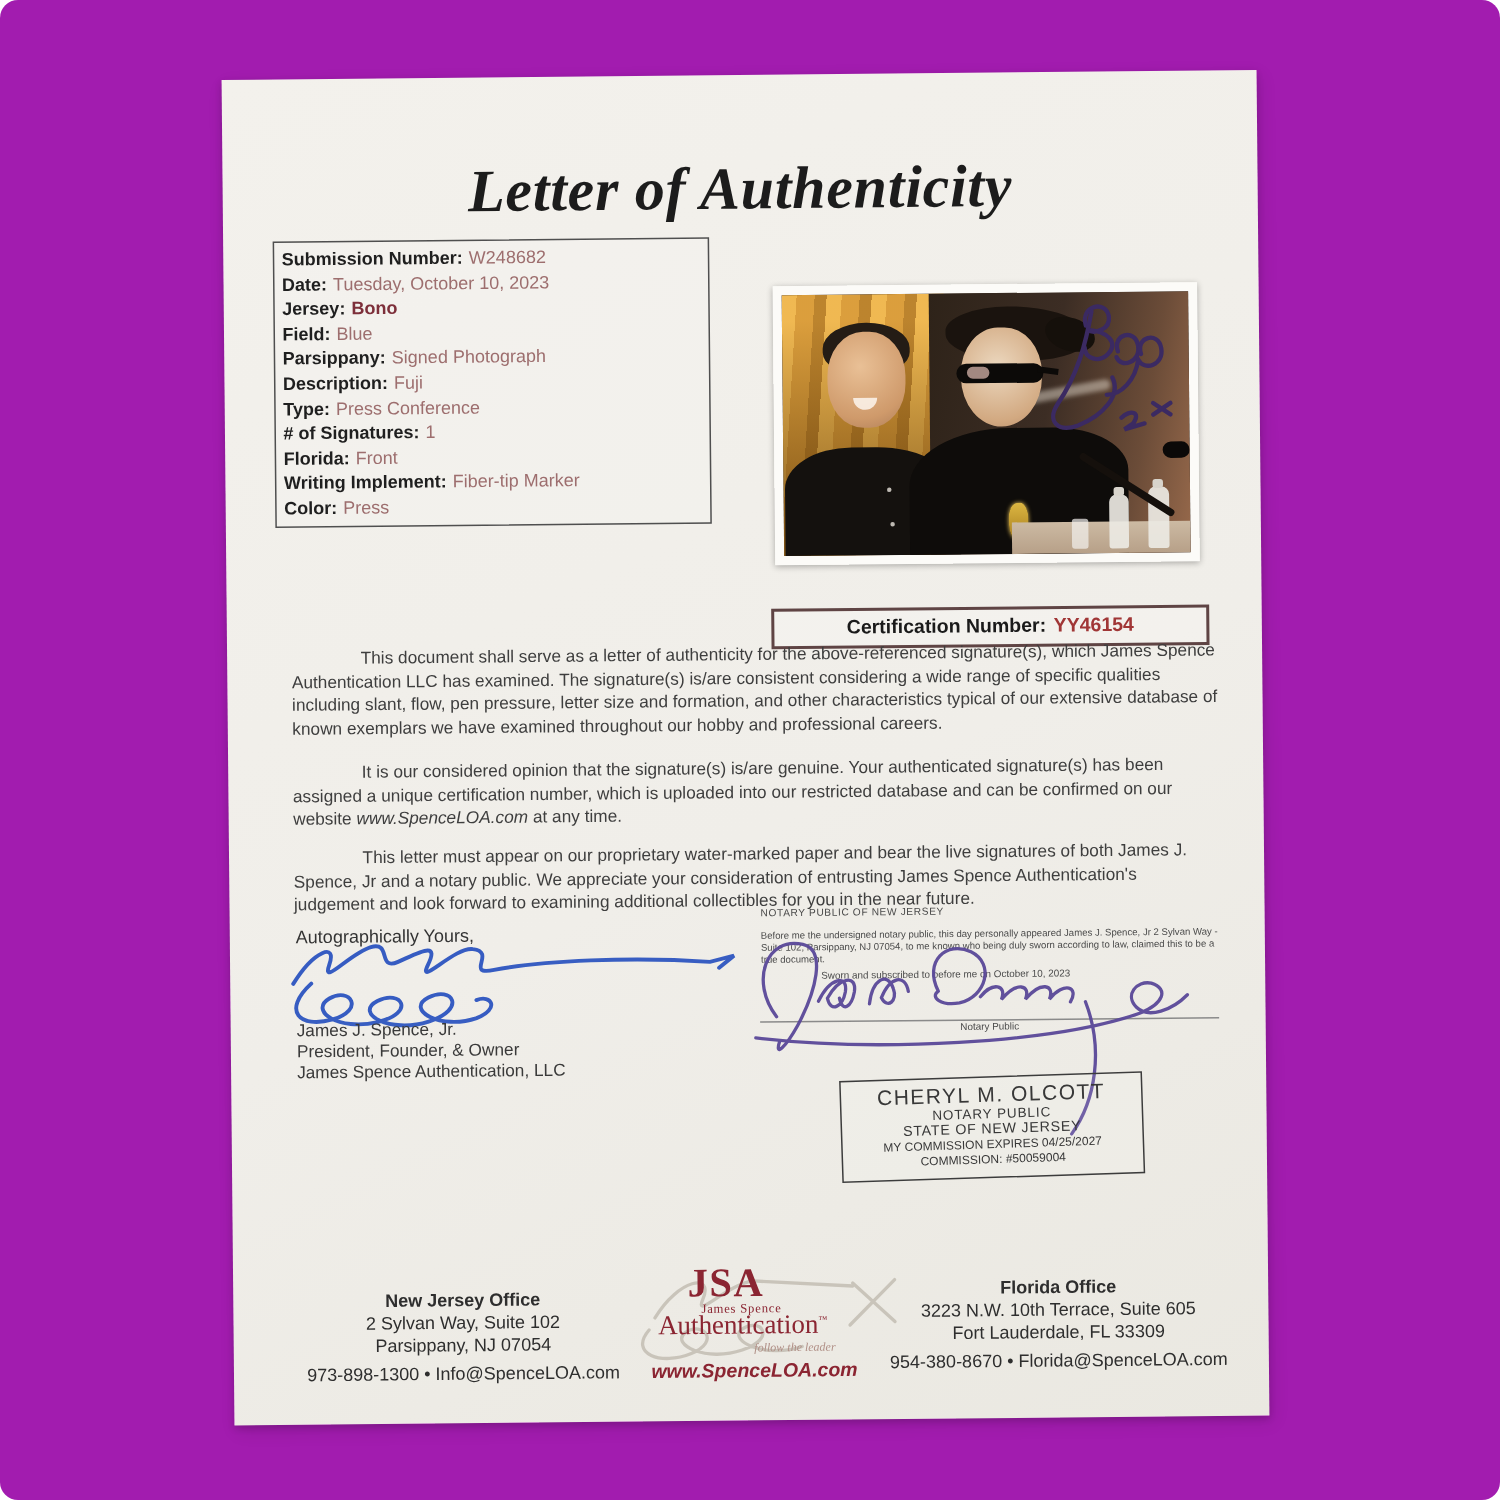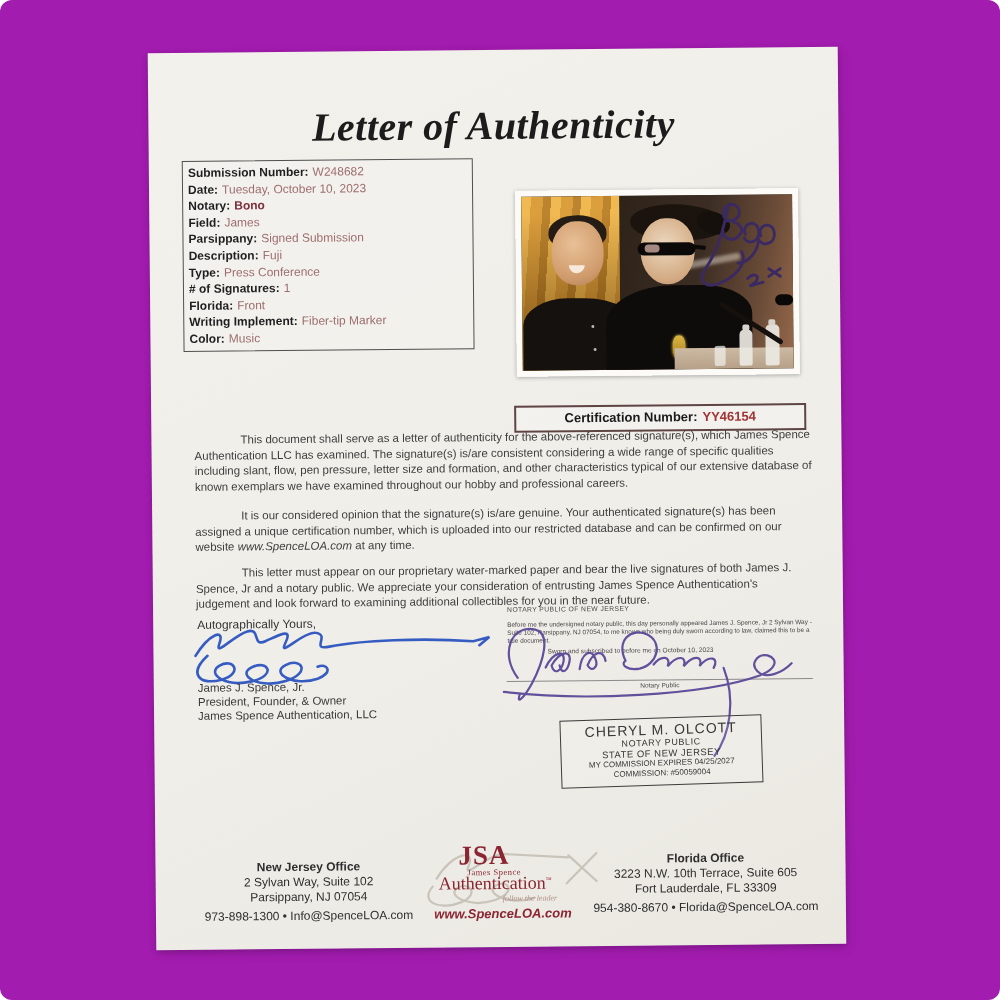--- a/index.html
+++ b/index.html
@@ -121,29 +121,29 @@
 <body>
 
 <div class="stage">
   <div class="paper">
 
     <div class="title">Letter of Authenticity</div>
 
     <div class="details">
       <div class="trow"><span class="tlabel">Submission Number:</span><span class="tvalue">W248682</span></div>
       <div class="trow"><span class="tlabel">Date:</span><span class="tvalue">Tuesday, October 10, 2023</span></div>
-      <div class="trow"><span class="tlabel">Notary:</span><span class="tvalue">Bono</span></div>
-      <div class="trow"><span class="tlabel">Field:</span><span class="tvalue">James</span></div>
-      <div class="trow"><span class="tlabel">Parsippany:</span><span class="tvalue">Signed Submission</span></div>
+      <div class="trow"><span class="tlabel">Jersey:</span><span class="tvalue">Bono</span></div>
+      <div class="trow"><span class="tlabel">Field:</span><span class="tvalue">Blue</span></div>
+      <div class="trow"><span class="tlabel">Parsippany:</span><span class="tvalue">Signed Photograph</span></div>
       <div class="trow"><span class="tlabel">Description:</span><span class="tvalue">Fuji</span></div>
       <div class="trow"><span class="tlabel">Type:</span><span class="tvalue">Press Conference</span></div>
       <div class="trow"><span class="tlabel"># of Signatures:</span><span class="tvalue">1</span></div>
       <div class="trow"><span class="tlabel">Florida:</span><span class="tvalue">Front</span></div>
       <div class="trow"><span class="tlabel">Writing Implement:</span><span class="tvalue">Fiber-tip Marker</span></div>
-      <div class="trow"><span class="tlabel">Color:</span><span class="tvalue">Music</span></div>
+      <div class="trow"><span class="tlabel">Color:</span><span class="tvalue">Press</span></div>
     </div>
 
     <div class="photo">
       <div class="photo-scene">
         <div class="curtain"></div>
         <div class="curtain-shade"></div>
         <div class="wall"></div>
         <div class="streak"></div>
         <div class="man1">
           <div class="man1-hair"></div>

